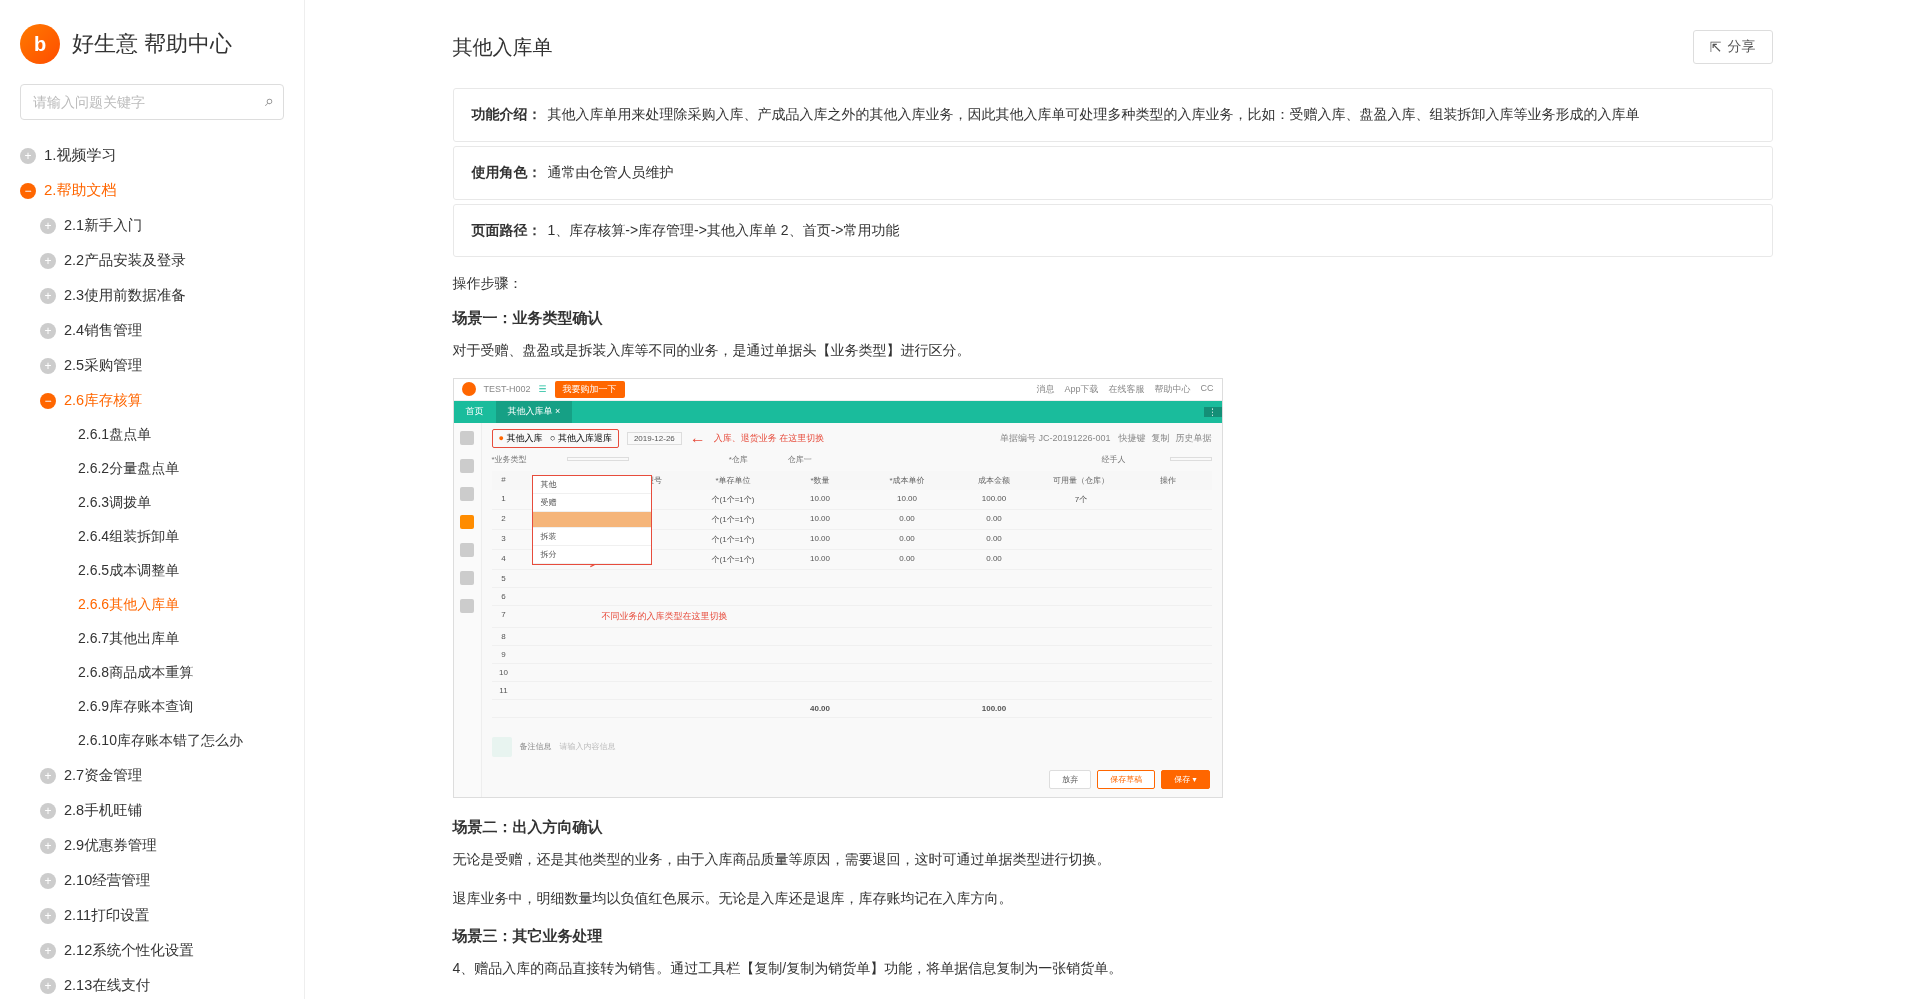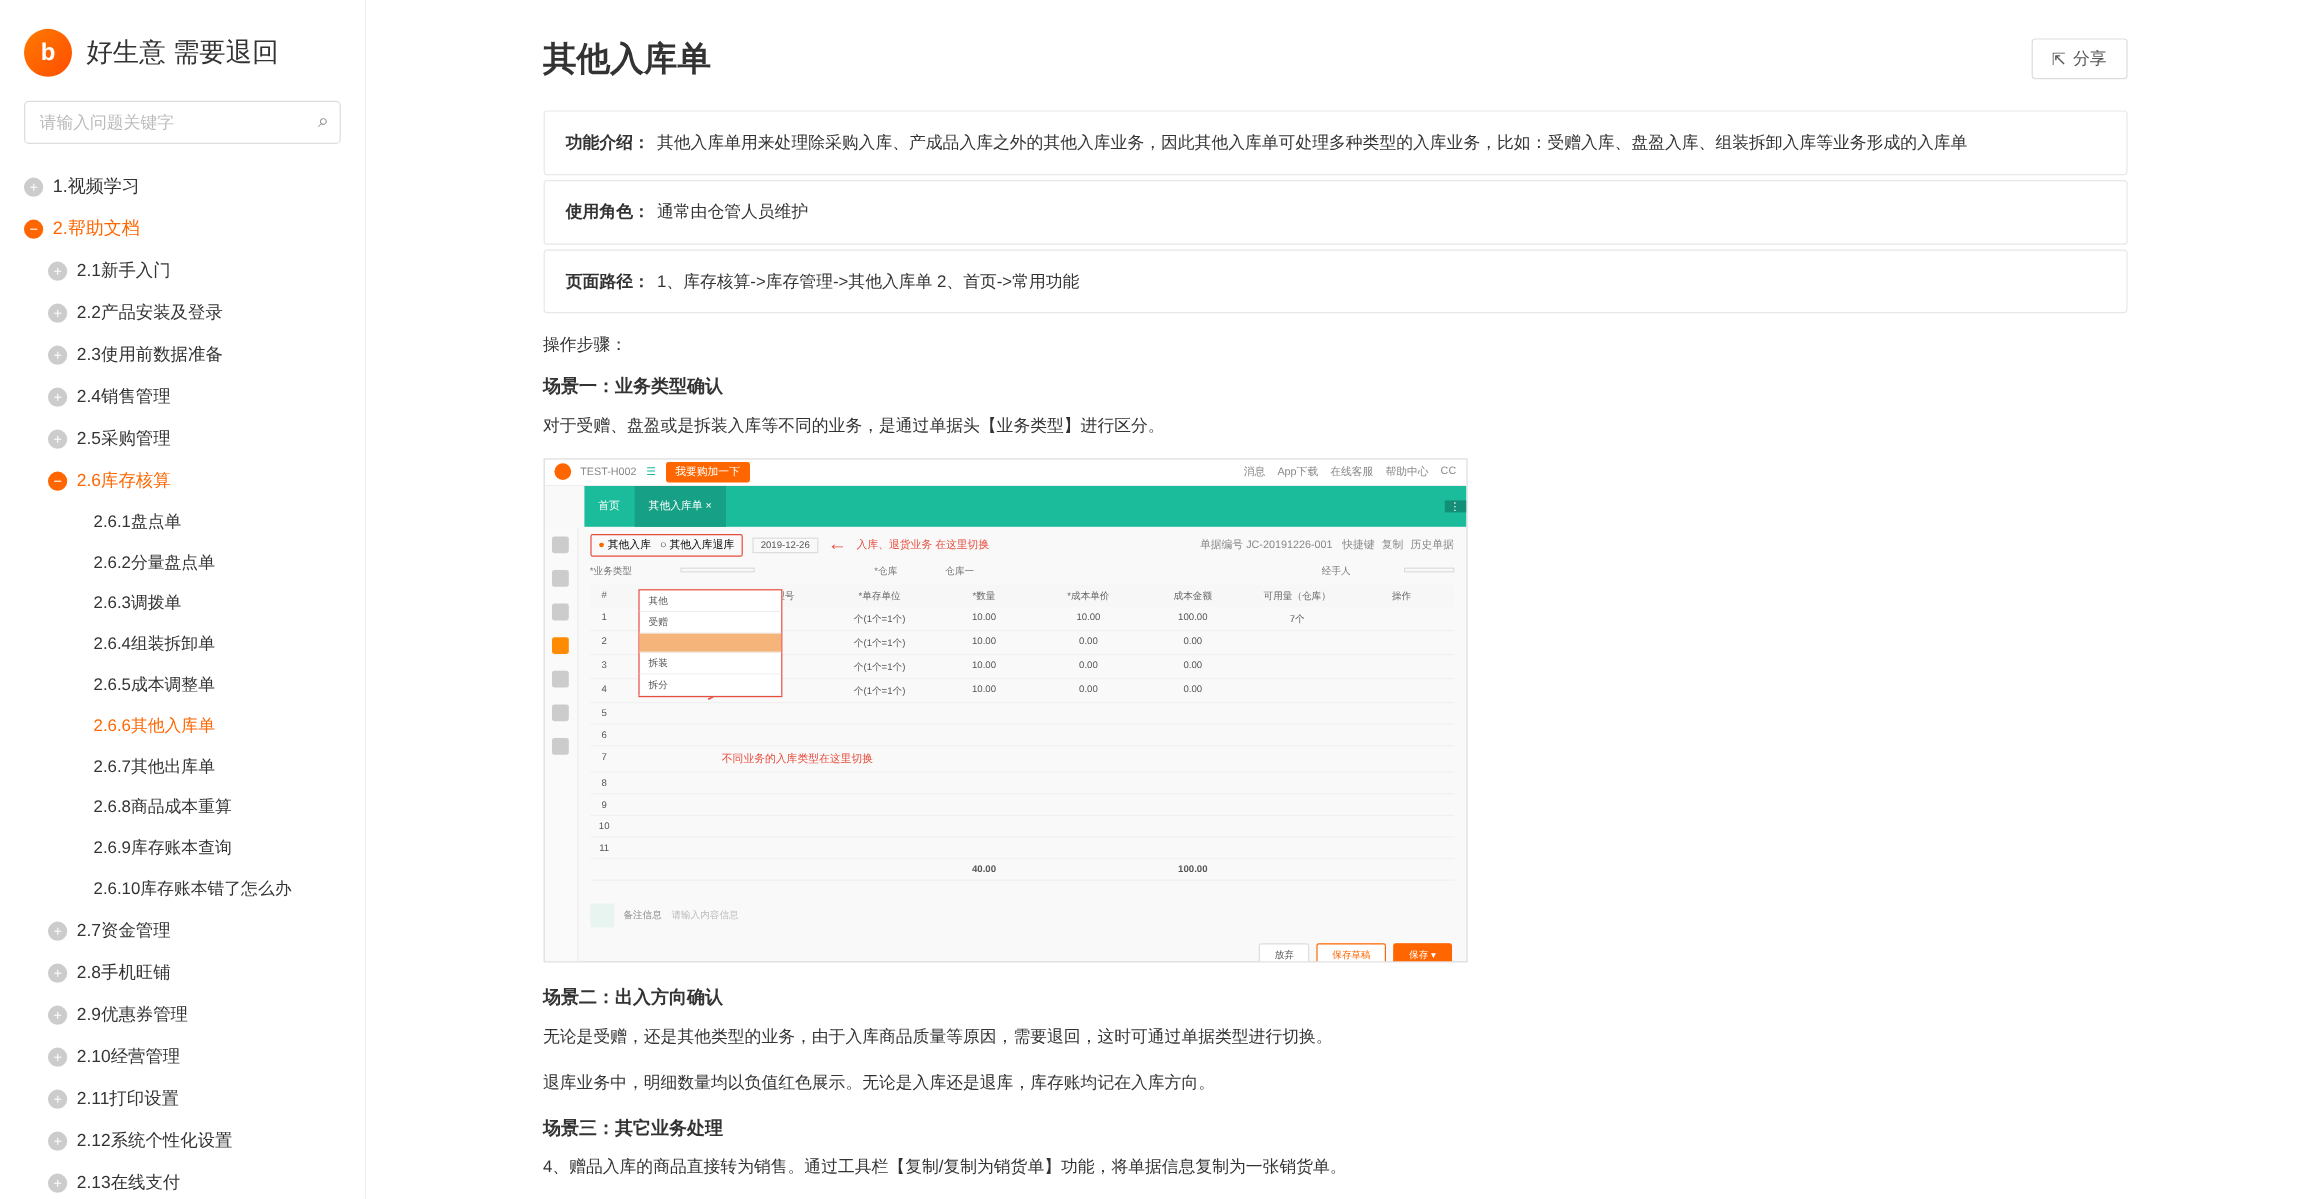--- a/index.html
+++ b/index.html
@@ -18,31 +18,31 @@
 .nav-item.l2 { padding-left: 20px; font-size: 14.5px; }
 .nav-item.l3 { padding-left: 58px; font-size: 14px; }
 .nav-item.active { color: #ff6600; }
 .nav-item.active .toggle { background: #ff6600; color: #fff; }
 .toggle { width: 16px; height: 16px; border-radius: 50%; background: #ccc; color: #fff; display: inline-flex; align-items: center; justify-content: center; font-size: 12px; line-height: 1; flex-shrink: 0; }
 .toggle.minus::before { content: "−"; }
 .toggle.plus::before { content: "+"; }
 .main { flex: 1; overflow-y: auto; }
 .content { max-width: 1400px; margin: 0 auto; padding: 30px 40px; }
 .title-row { display: flex; justify-content: space-between; align-items: center; margin-bottom: 24px; }
-.title { font-size: 28px; font-weight: 700; color: #333; }
+.title { font-size: 20px; font-weight: 400; color: #333; }
 .share-btn { border: 1px solid #ddd; background: #fff; padding: 7px 16px; font-size: 14px; color: #555; border-radius: 3px; cursor: pointer; display: flex; align-items: center; gap: 6px; }
 .info-box { border: 1px solid #e8e8e8; border-radius: 3px; padding: 14px 18px; margin-bottom: 4px; font-size: 14px; color: #333; line-height: 1.7; }
 .info-box .label { font-weight: 600; margin-right: 6px; }
 .section-label { font-size: 14px; color: #333; margin: 18px 0 14px; }
 .section-heading { font-size: 15px; font-weight: 600; color: #333; margin: 16px 0 10px; }
 .section-text { font-size: 14px; color: #333; margin-bottom: 14px; line-height: 1.8; }
 .screenshot { border: 1px solid #ddd; width: 770px; height: 420px; background: #f9f9f9; position: relative; overflow: hidden; font-size: 9px; margin-bottom: 20px; }
 .ss-top { height: 22px; background: #fff; display: flex; align-items: center; padding: 0 8px; gap: 8px; border-bottom: 1px solid #eee; }
 .ss-logo { width: 14px; height: 14px; border-radius: 50%; background: #ff6600; }
-.ss-tabs { height: 34px; background: #1abc9c; display: flex; align-items: center; margin-left: 33px; }
+.ss-tabs { height: 22px; background: #1abc9c; display: flex; align-items: center; }
 .ss-tab { padding: 0 12px; color: #fff; height: 100%; display: flex; align-items: center; }
 .ss-tab.active { background: #16a085; }
 .ss-tab-close { margin-left: auto; width: 18px; background: #148f77; color: #fff; text-align: center; }
 .ss-body { display: flex; height: calc(100% - 44px); }
 .ss-side { width: 28px; background: #fafafa; border-right: 1px solid #eee; display: flex; flex-direction: column; align-items: center; padding-top: 8px; gap: 14px; }
 .ss-side-icon { width: 14px; height: 14px; background: #ccc; border-radius: 2px; }
 .ss-side-icon.hl { background: #ff8c00; }
 .ss-main { flex: 1; padding: 6px 10px; position: relative; }
 .ss-row { display: flex; align-items: center; gap: 8px; margin-bottom: 6px; }
 .ss-redbox { border: 1.5px solid #e74c3c; padding: 2px 6px; border-radius: 2px; }
@@ -61,21 +61,21 @@
 .ss-btn { padding: 3px 12px; font-size: 8px; border: 1px solid #ddd; border-radius: 2px; background: #fff; color: #555; }
 .ss-btn.orange-o { color: #ff6600; border-color: #ff6600; }
 .ss-btn.orange { background: #ff6600; color: #fff; border-color: #ff6600; }
 </style>
 </head>
 <body>
 
 <aside class="sidebar">
   <div class="logo-row">
     <div class="logo-circle">b</div>
-    <div class="logo-text">好生意 需要退回</div>
+    <div class="logo-text">好生意 帮助中心</div>
   </div>
   <div class="search-box">
     <input type="text" placeholder="请输入问题关键字" style="">
     <span class="search-icon">⌕</span>
   </div>
   <nav class="nav" id="nav">
       <div class="nav-item l1">
         <span class="toggle plus"></span>
         <span>1.视频学习</span>
       </div>

